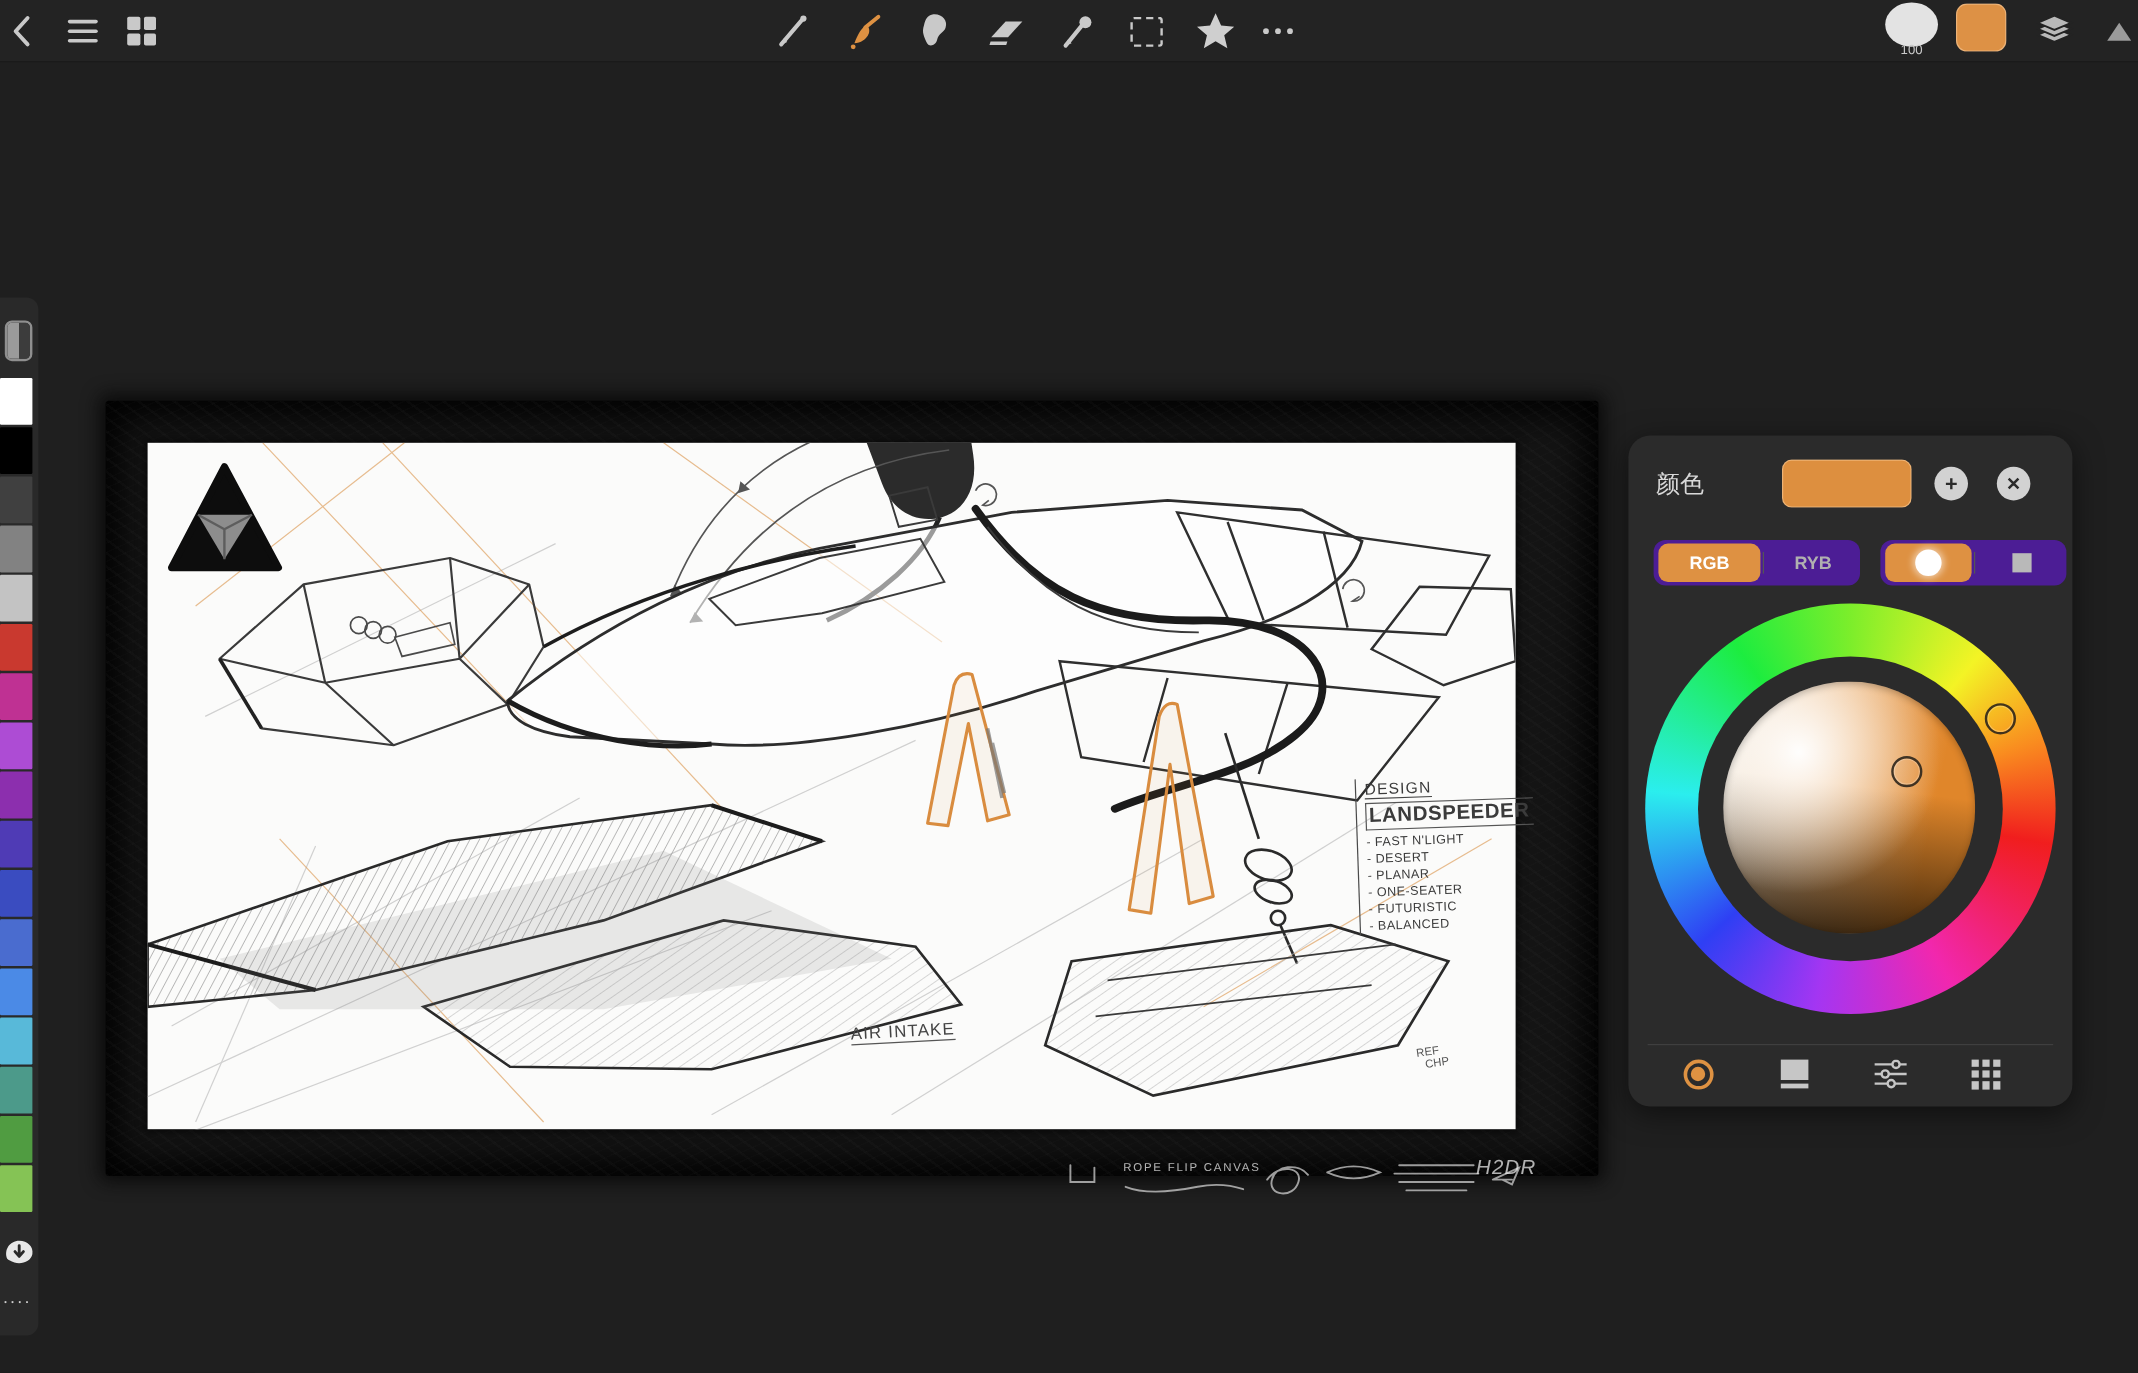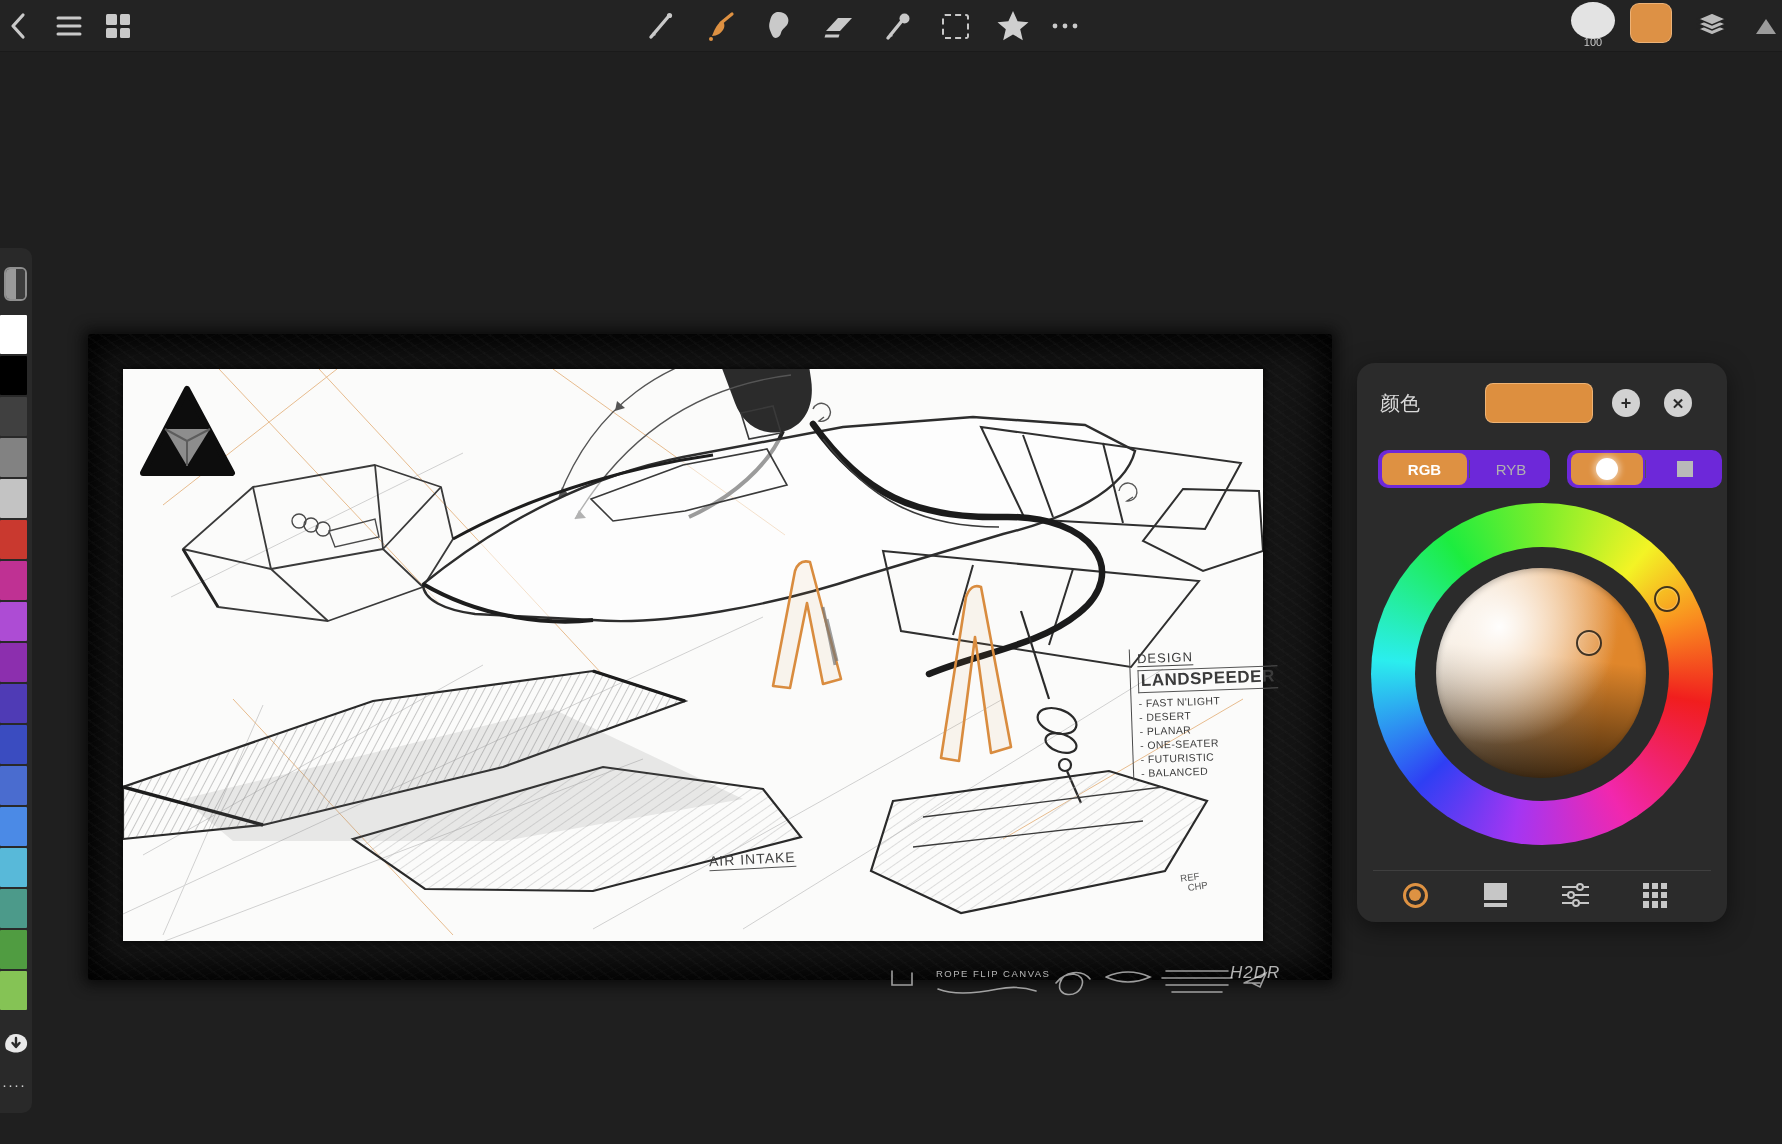--- a/index.html
+++ b/index.html
@@ -68,29 +68,29 @@
   #panel { position:absolute; left:1357px; top:363px; width:370px; height:559px;
            background:#2b2b2b; border-radius:18px; box-shadow:0 6px 24px rgba(0,0,0,.5); }
   #panel-title { position:absolute; left:23px; top:27px; font-size:20px; color:#d9d9d9; }
   #panel-swatch { position:absolute; left:128px; top:20px; width:108px; height:40px;
                   border-radius:8px; border:1.5px solid rgba(255,215,170,.5); }
   .round-btn { position:absolute; top:26px; width:28px; height:28px; border-radius:50%;
                background:#d2d2d2; color:#2b2b2b; display:flex; align-items:center;
                justify-content:center; font-size:18px; font-weight:bold; line-height:1; }
   #btn-add { left:255px; }
   #btn-close { left:307px; font-size:15px; }
-  .seg { position:absolute; top:87px; height:38px; background:#6d28d9; border-radius:10px;
+  .seg { position:absolute; top:87px; height:38px; background:#4c1d95; border-radius:10px;
          display:flex; align-items:center; }
   #seg-mode { left:21px; width:172px; }
   #seg-shape { left:210px; width:155px; }
   .seg .opt-on { background:#de9142; color:#fff; border-radius:8px; height:32px;
                  display:flex; align-items:center; justify-content:center;
                  font-size:15px; font-weight:bold; }
   .seg .opt-off { color:#b0b0b0; font-size:15px; display:flex; align-items:center;
-                  justify-content:center; }
+                  justify-content:center;font-weight:bold; }
   .seg .sep { width:1px; height:18px; background:#555; }
   #seg-mode .opt-on { width:85px; margin-left:4px; }
   #seg-mode .opt-off { flex:1; }
   #seg-shape .opt-on { width:72px; margin-left:4px; }
   #seg-shape .opt-off { flex:1; }
   #dot-glyph { width:22px; height:22px; border-radius:50%; background:#fff;
                box-shadow:0 0 6px 2px rgba(255,255,255,.55); }
   #sq-glyph { width:16px; height:16px; background:#b9b9b9; }
 
   #ring { position:absolute; left:14px; top:140px; width:342px; height:342px; border-radius:50%;

